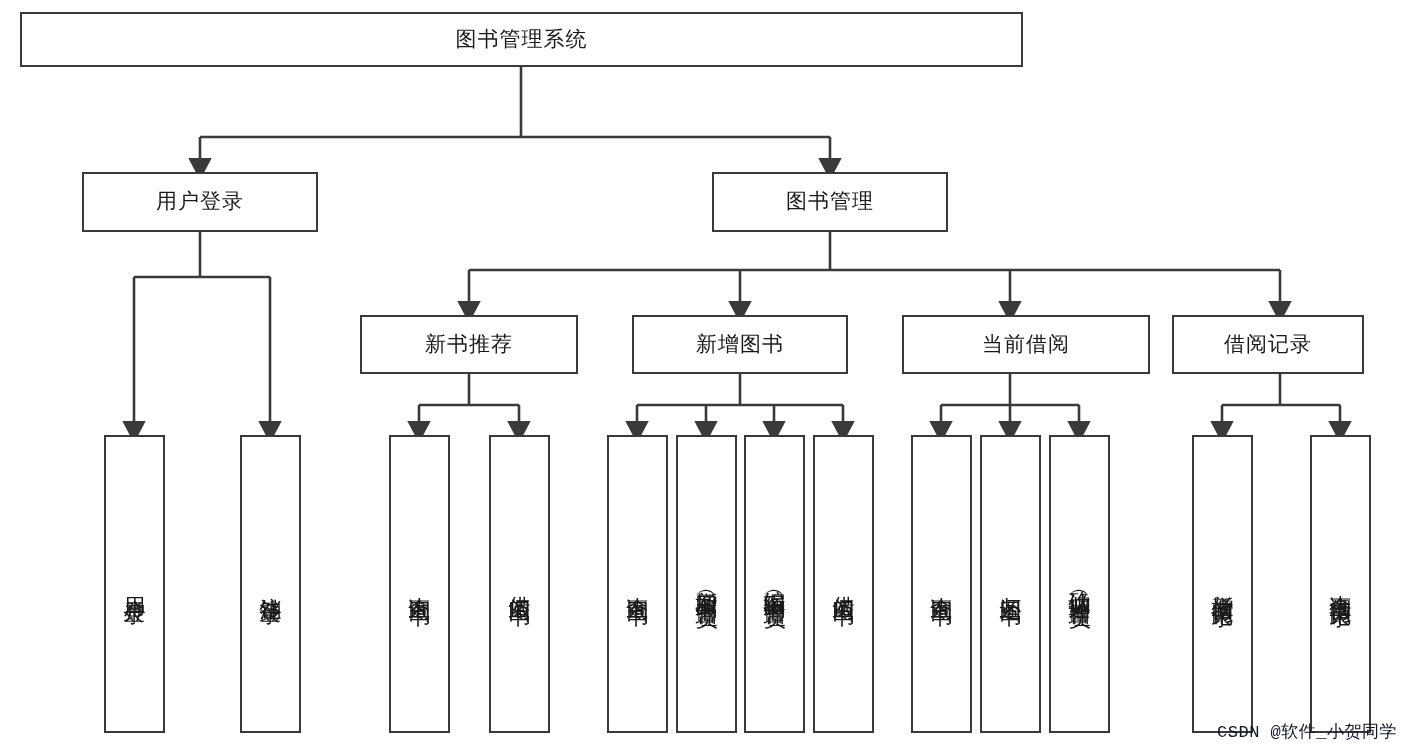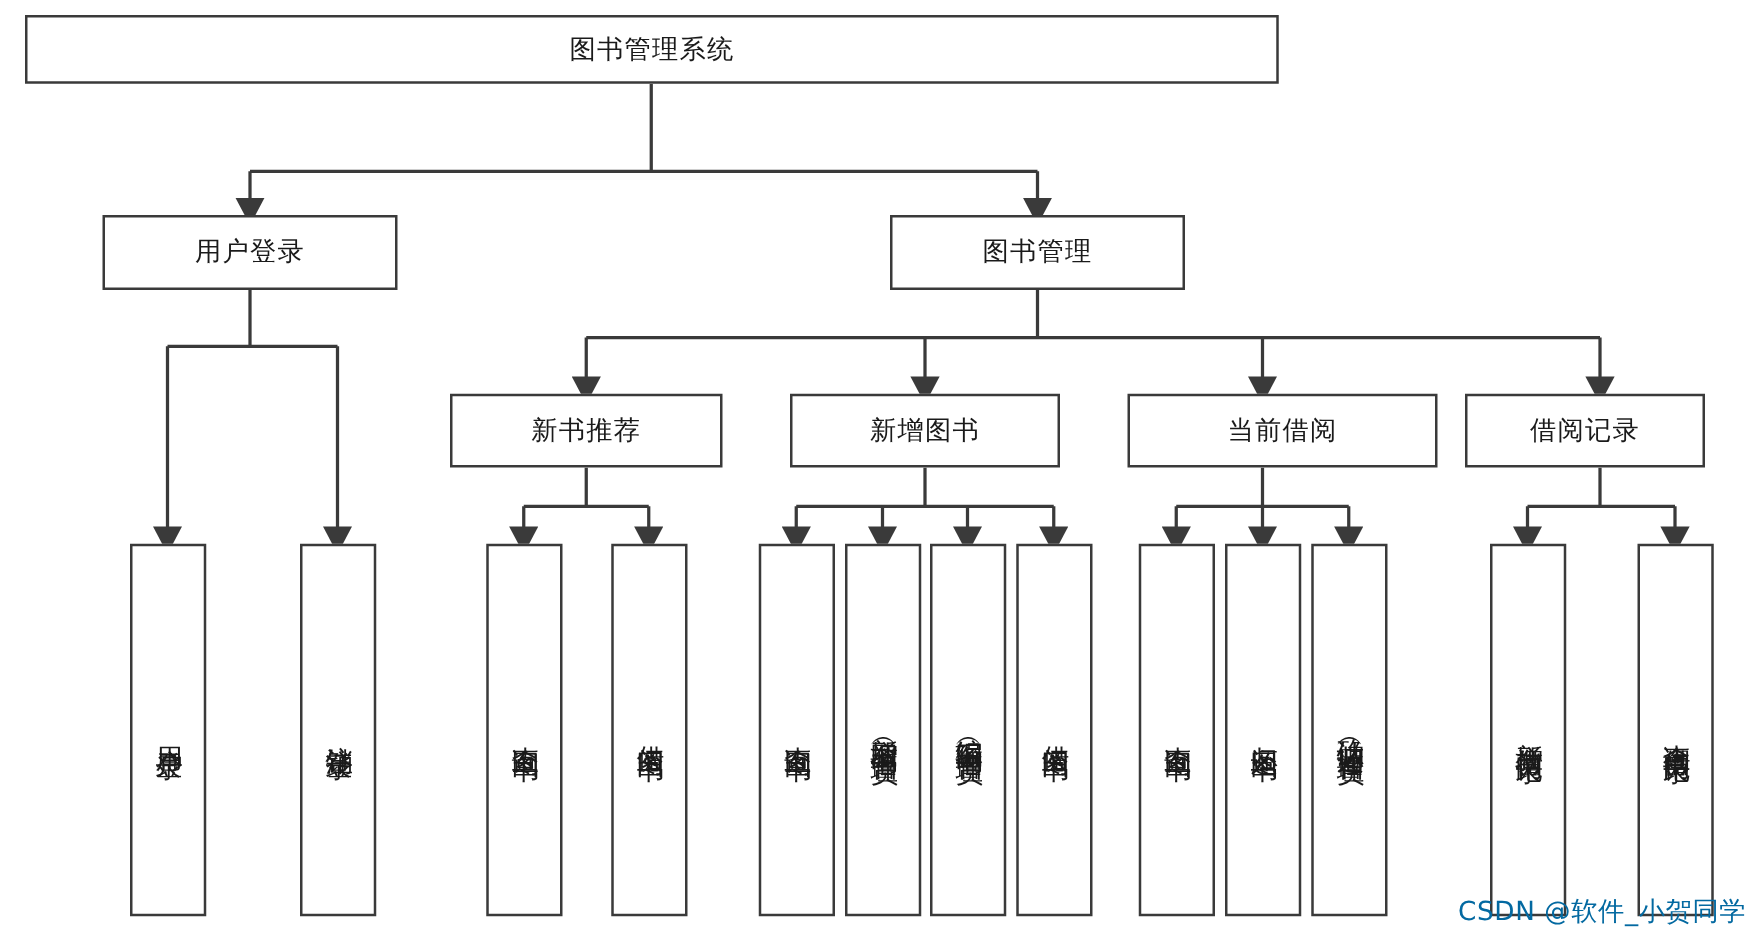--- a/index.html
+++ b/index.html
@@ -38,26 +38,27 @@
     text-orientation:upright;
     font-size:22px;
     line-height:1.18;
     letter-spacing:2.5px;
     white-space:nowrap;
     color:#1a1a1a;
   }
   .watermark{
     position:absolute;
     right:8px;bottom:4px;
-    font-size:21px;
-    color:#0369a1;
+    font-size:17px;
+    color:#0f172a;
     letter-spacing:0.5px;
     white-space:nowrap;
     pointer-events:none;
     user-select:none;
+    font-family:Liberation Mono, monospace;
   }
 </style>
 </head>
 <body>
 
 <div id="diagram-root">
 
   <svg id="wires" viewBox="0 0 1405 747" xmlns="http://www.w3.org/2000/svg">
     <defs>
       <marker id="arrow" markerWidth="9" markerHeight="9" refX="1.5" refY="4.5" orient="auto" markerUnits="strokeWidth">

